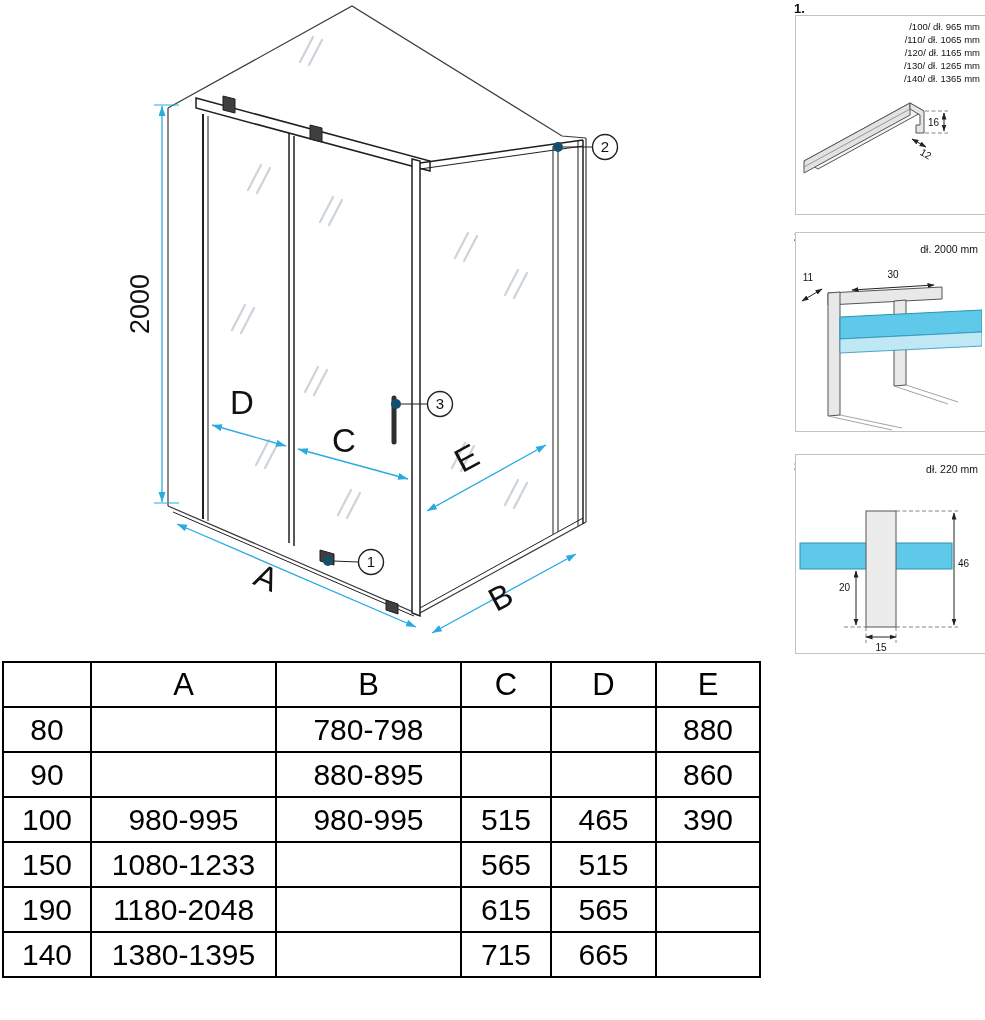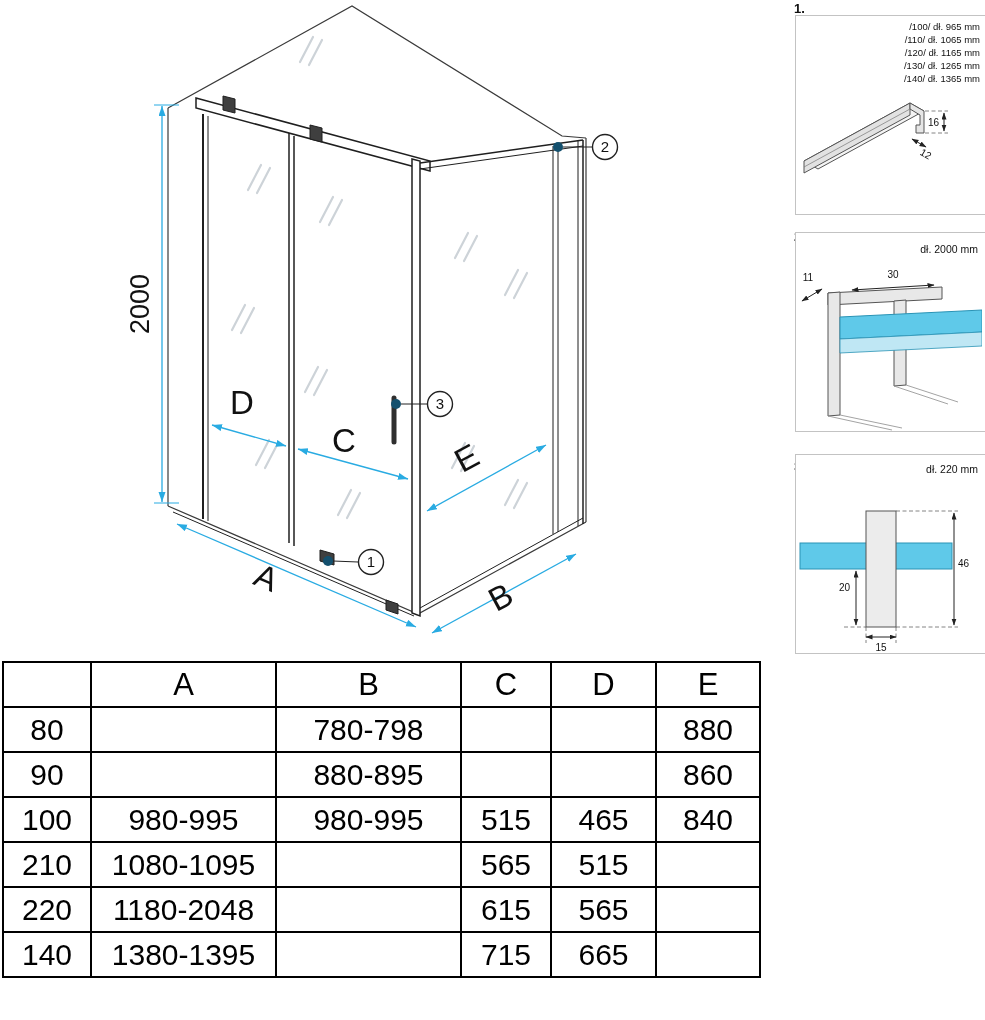--- a/index.html
+++ b/index.html
@@ -243,32 +243,32 @@
         <td></td>
         <td></td>
         <td>860</td>
       </tr>
       <tr>
         <td>100</td>
         <td>980-995</td>
         <td>980-995</td>
         <td>515</td>
         <td>465</td>
-        <td>840</td>
-      </tr>
-      <tr>
-        <td>210</td>
-        <td>1080-1095</td>
+        <td>390</td>
+      </tr>
+      <tr>
+        <td>150</td>
+        <td>1080-1233</td>
         <td></td>
         <td>565</td>
         <td>515</td>
         <td></td>
       </tr>
       <tr>
-        <td>220</td>
+        <td>190</td>
         <td>1180-2048</td>
         <td></td>
         <td>615</td>
         <td>565</td>
         <td></td>
       </tr>
       <tr>
         <td>140</td>
         <td>1380-1395</td>
         <td></td>

